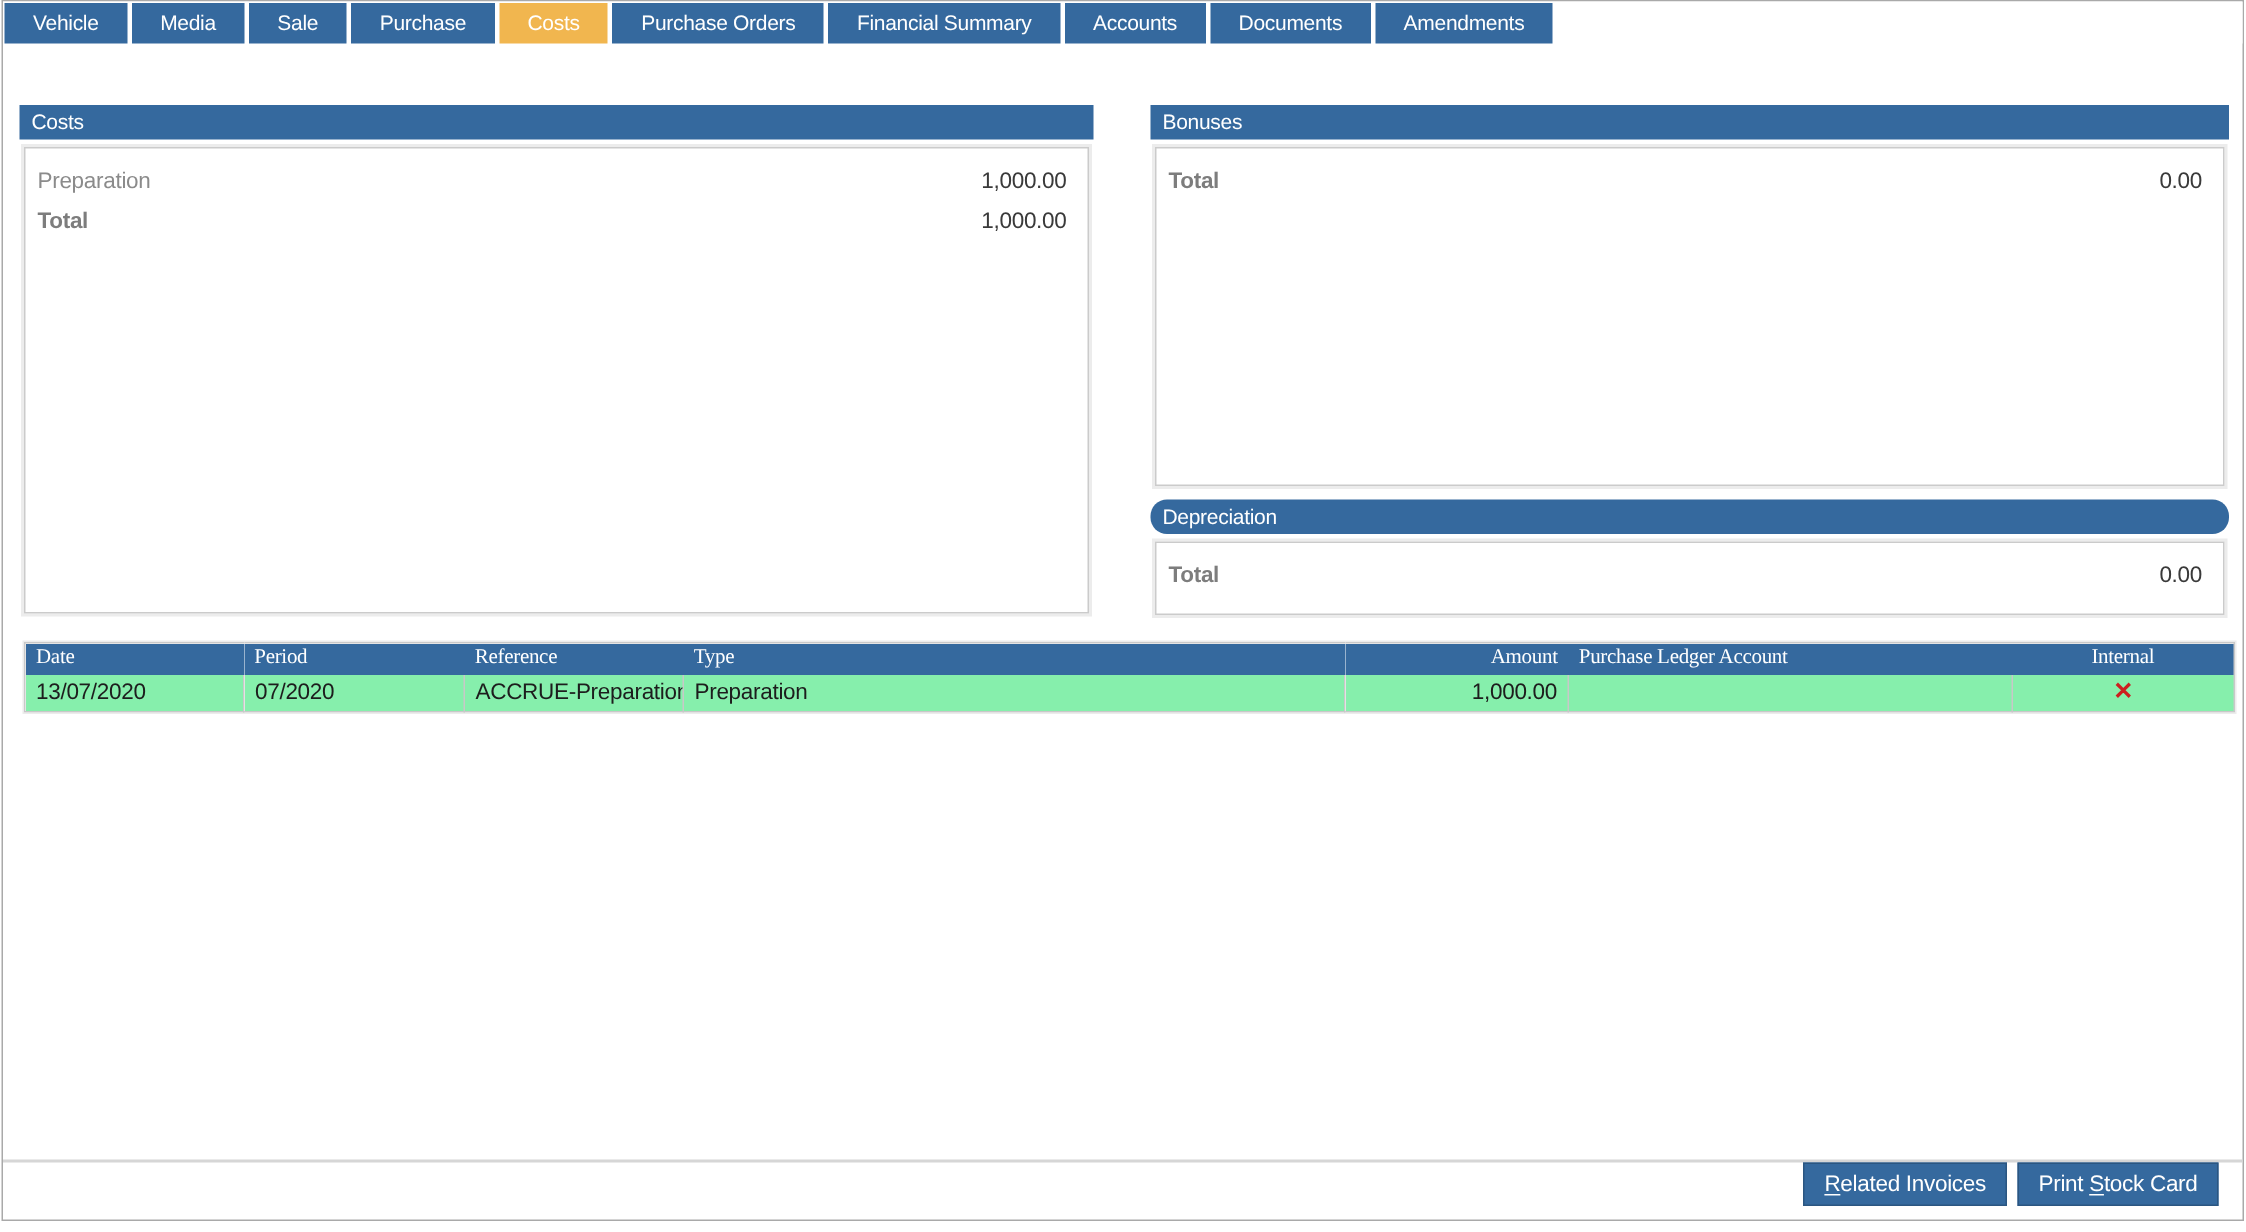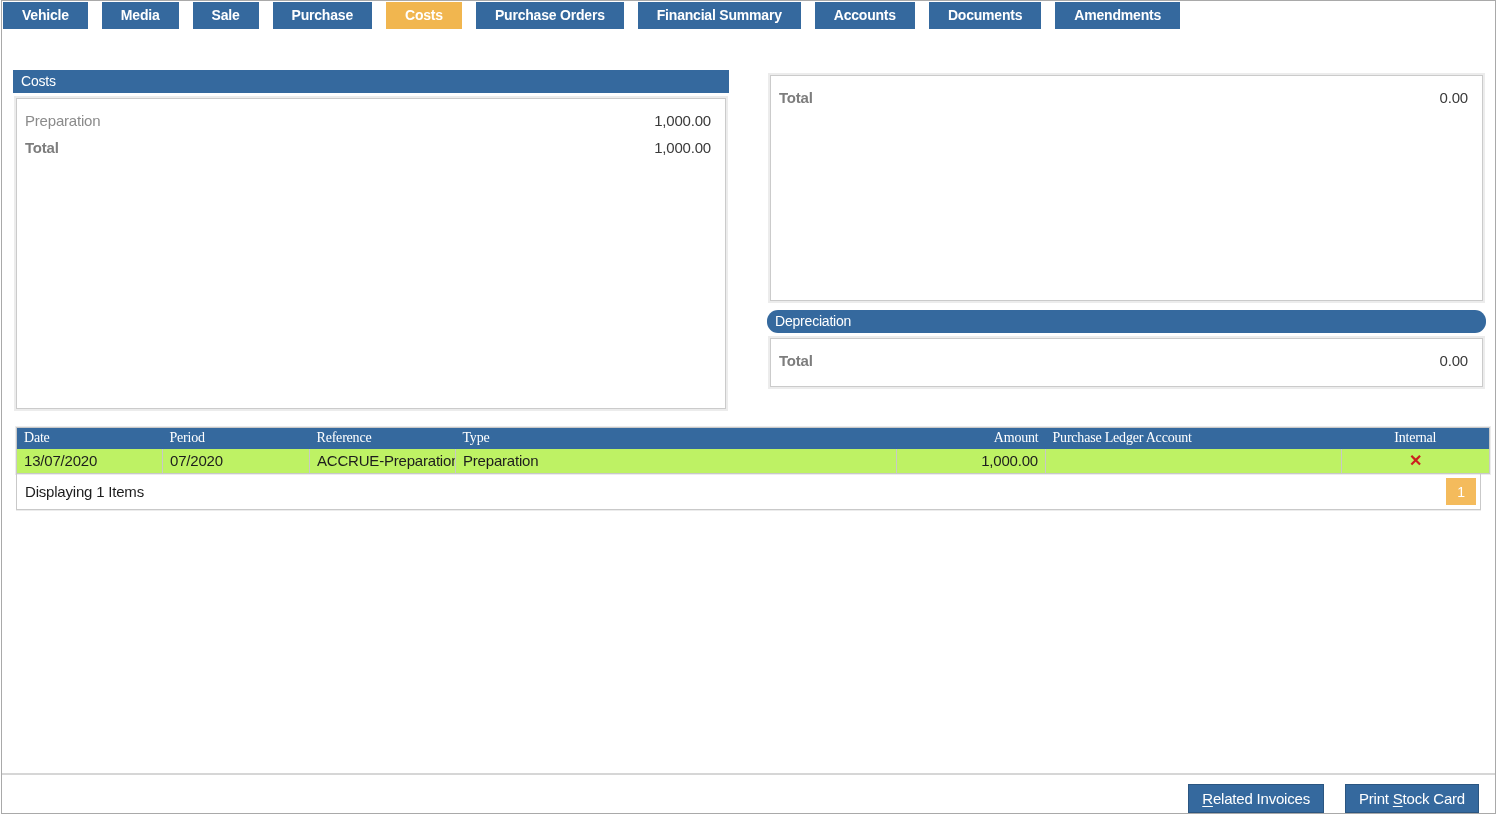--- a/index.html
+++ b/index.html
@@ -13,25 +13,24 @@
   .page {
     width: 1495px; height: 814px;
     margin: 0 1px;
     border: 1px solid #a9a9a9;
     background: #ffffff;
     display: flex; flex-direction: column;
   }
 
   
   .tabbar {
-    display: flex; gap: 14px;
+    display: flex; gap: 3px;
     padding: 1px 0 0 1px;
     background: #ffffff;
     flex: 0 0 auto;
-    font-weight: bold;
   }
   .tab {
     background: var(--blue);
     color: #ffffff;
     font-size: 14px;
     height: 27px;
     line-height: 27px;
     padding: 0 19px;
     text-align: center;
     cursor: pointer;
@@ -93,21 +92,21 @@
     white-space: nowrap;
     overflow: hidden;
     font-family: Liberation Serif, serif;
   }
   .ptv-table td {
     height: 25px;
     padding: 0 7px;
     color: #1d1d1d;
     border: 1px solid #c8c8c8;
     border-top: none;
-    background: #bef264;
+    background: #86efac;
     white-space: nowrap;
     overflow: hidden;
   }
   .ptv-table td:first-child { border-left: none; }
   .ptv-table td:last-child  { border-right: none; }
   .al-right  { text-align: right !important; margin-top: 11px; }
   .al-center { text-align: center !important; }
   .red-x { color: var(--red); font-weight: bold; font-size: 16px; cursor: pointer; line-height: 1; }
 
   .ptv-footer {
@@ -126,22 +125,22 @@
     width: 30px; height: 27px;
     font-size: 14px;
     display: flex; align-items: center; justify-content: center;
     cursor: pointer;
   }
 
   
   .footer-divider { border-top: 2px solid #d6d6d6; flex: 0 0 auto; }
   .footer-strip {
     flex: 0 0 38px;
-    display: flex; align-items: flex-end; justify-content: flex-end;
-    gap: 21px; padding-right: 16px;
+    display: flex; align-items: flex-start; justify-content: flex-end;
+    gap: 7px; padding-right: 16px;
   }
   .btn {
     background: var(--blue);
     color: #ffffff;
     border: 1px solid #2b5681;
     font-family: "Liberation Sans", sans-serif;
     font-size: 15px;
     letter-spacing: -0.2px;
     height: 29px;
     padding: 0 13px;
@@ -179,20 +178,21 @@
             </div>
             <div class="prow bold">
               <span class="plabel">Total</span>
               <span class="pvalue">1,000.00</span>
             </div>
           </div>
       </div>
 
       <div class="col-right">
         <div>
+          <div class="section-header">Bonuses</div>
           <div class="panel-box box-bonuses">
               <div class="prow bold">
                 <span class="plabel">Total</span>
                 <span class="pvalue">0.00</span>
               </div>
             </div>
         </div>
         <div>
           <div class="section-header hdr-depreciation">Depreciation</div>
           <div class="panel-box box-depreciation">
@@ -232,24 +232,20 @@
               <td class="">13/07/2020</td>
               <td class="">07/2020</td>
               <td class="">ACCRUE-Preparation</td>
               <td class="">Preparation</td>
               <td class="al-right">1,000.00</td>
               <td class=""></td>
               <td class="al-center"><span class="red-x">✕</span></td>
             </tr>
           </tbody>
       </table>
-      <div class="ptv-footer">
-        <span>Displaying 1 Items</span>
-        <span class="page-btn">1</span>
-      </div>
     </div>
 
   </div>
 
   <div class="footer-divider"></div>
   <div class="footer-strip">
     <button class="btn" id="btn-related-invoices"><u>R</u>elated Invoices</button>
     <button class="btn" id="btn-print-stock-card">Print <u>S</u>tock Card</button>
   </div>
 

